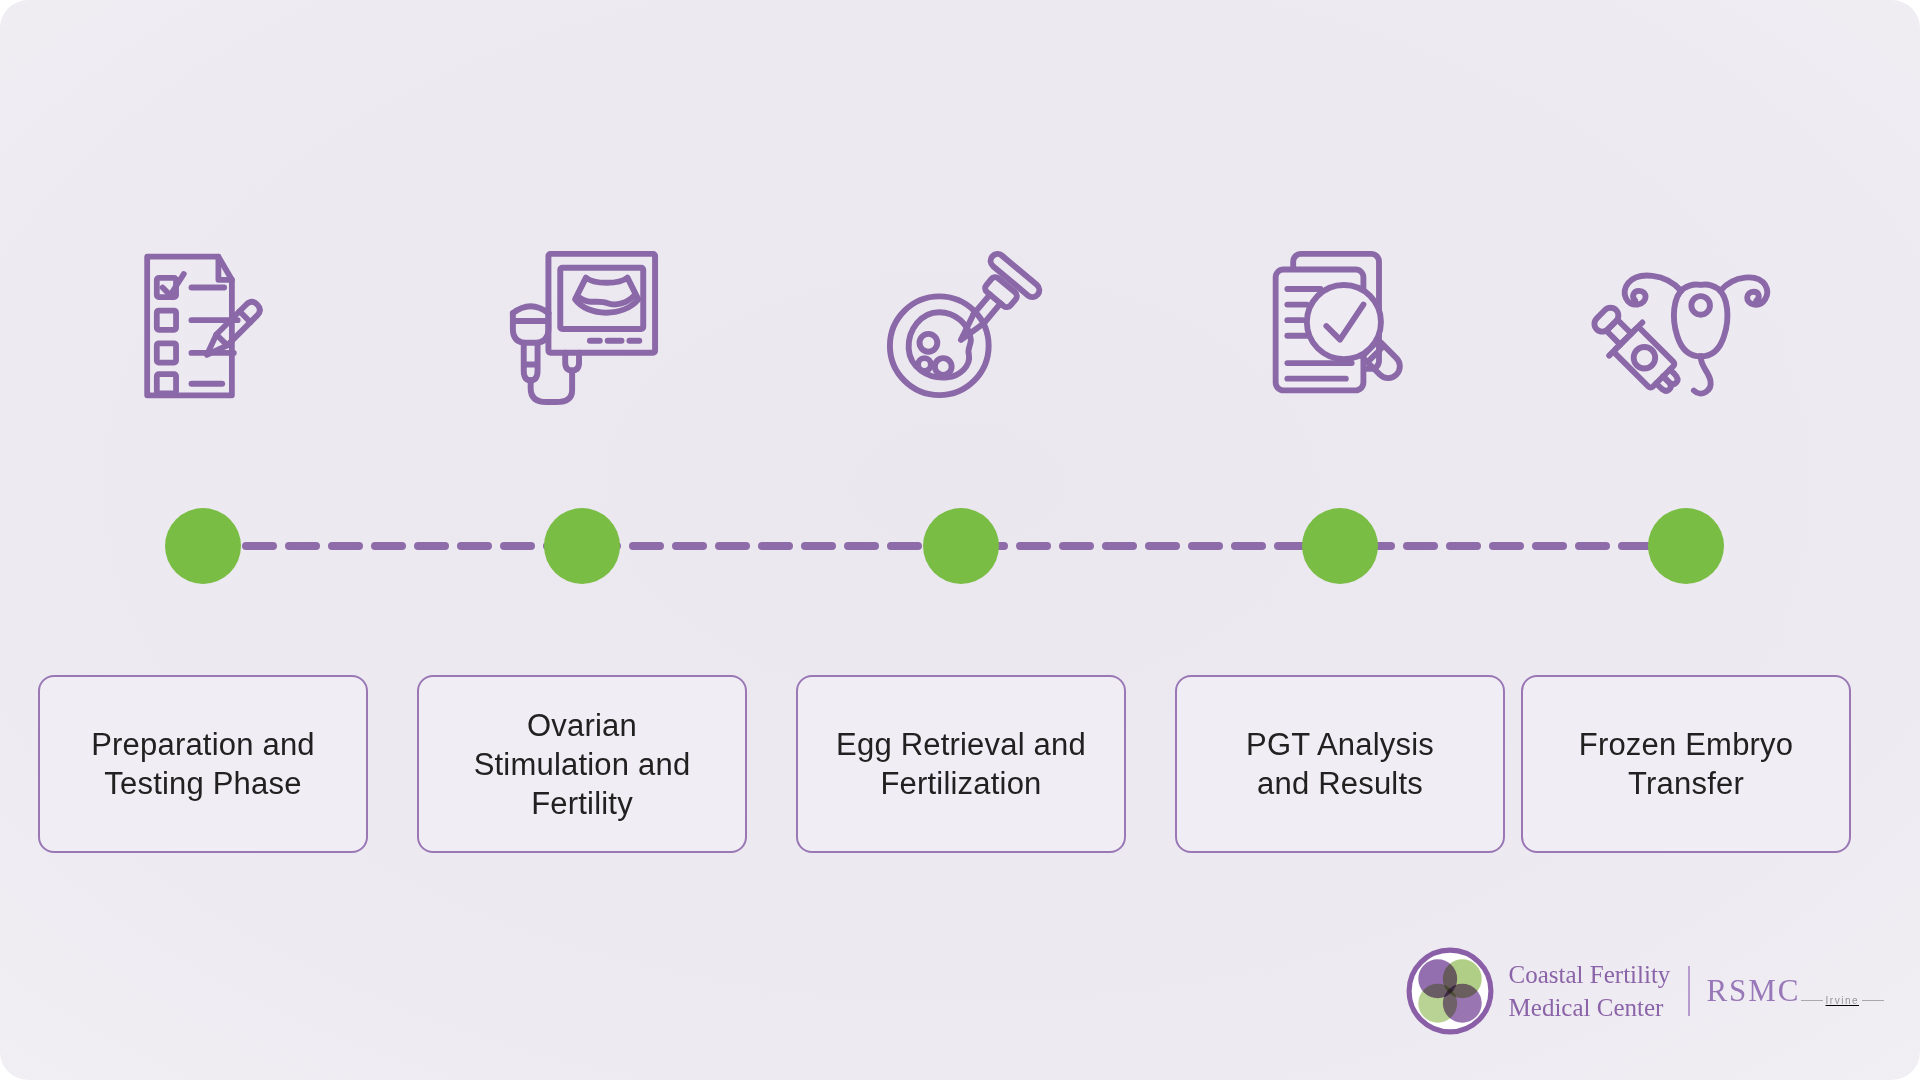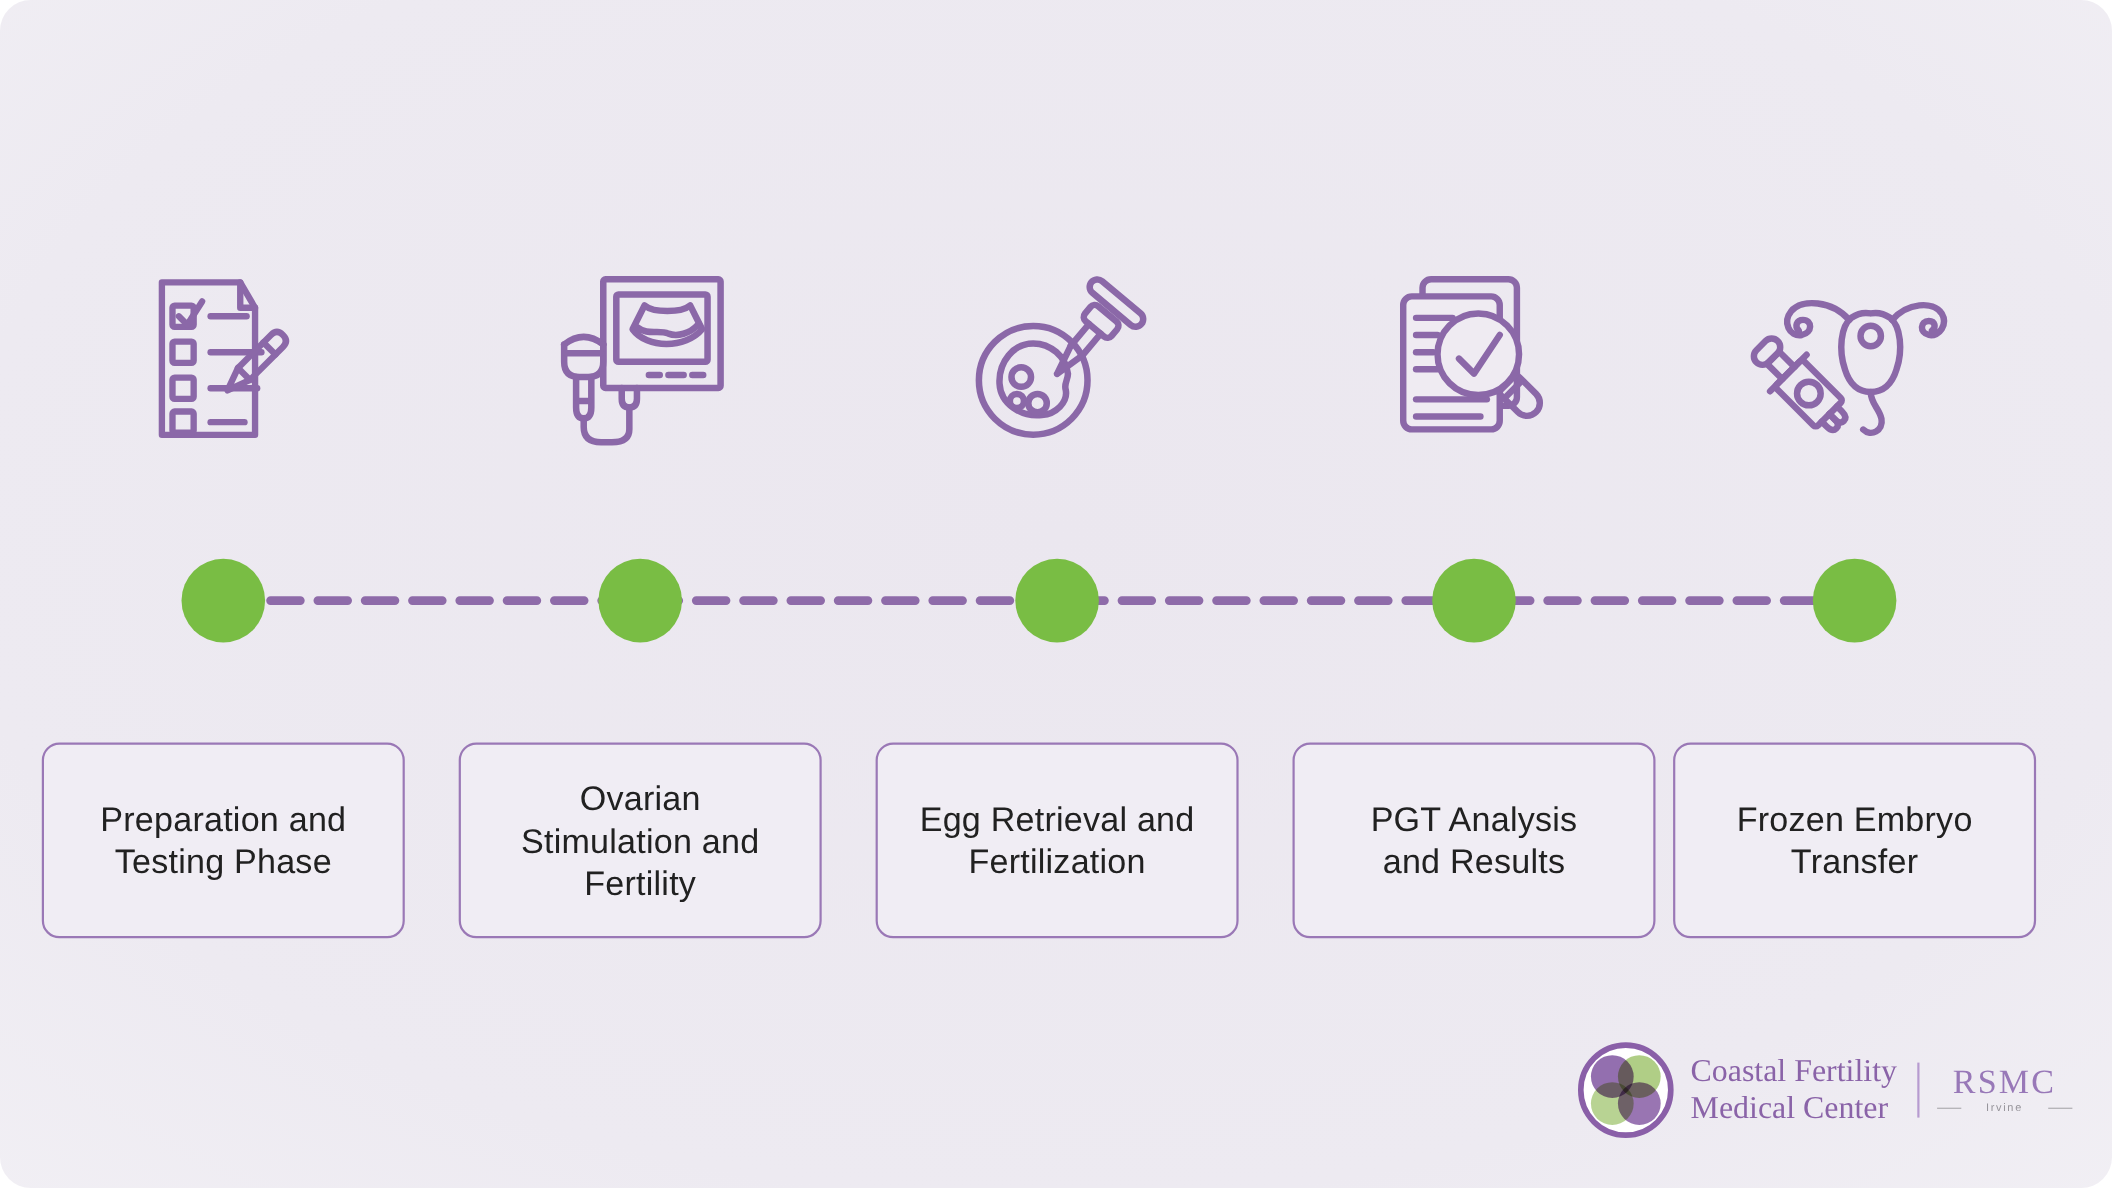--- a/index.html
+++ b/index.html
@@ -41,32 +41,32 @@
     text-align:center; white-space:pre-line; letter-spacing:.2px;
   }
   
   .logo{
     position:absolute; right:36px; bottom:44px;
     display:flex; align-items:center;
   }
   .logo-text{
     margin-left:14px;
     font-family:"Liberation Serif", serif;
-    color:#8A63A8; font-size:29px; line-height:33px;
+    color:#8A63A8; font-size:25px; line-height:33px;
   }
   .logo-divider{
     width:2px; height:50px; background:#B79BD0; margin:0 16px 0 18px;
   }
-  .logo-rsmc{ display:flex; flex-direction:column; align-items:center; }
+  .logo-rsmc{ display:flex; flex-direction:row; align-items:flex-end; }
   .rsmc-name{
     font-family:"Liberation Serif", serif;
     color:#9878B8; font-size:31px; line-height:30px; letter-spacing:2px;
   }
   .rsmc-loc{
-    display:flex; align-items:center; gap:23px; margin-top:3px;
+    display:flex; align-items:center; gap:3px; margin-top:3px;text-decoration:underline;
   }
   .rsmc-loc .rule{ width:22px; height:1px; background:#A9A7AB; }
   .rsmc-loc .loc-label{
     font-size:10px; color:#96949A; letter-spacing:1.5px;
   }
   svg{ overflow:visible; }
 </style>
 </head>
 <body>
 

